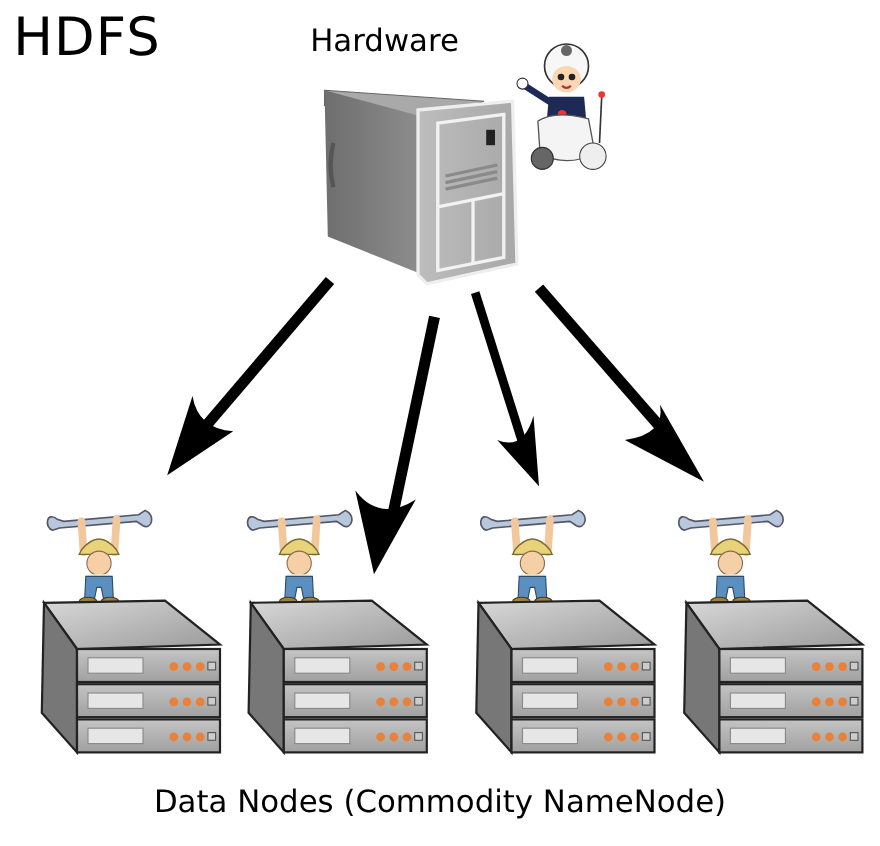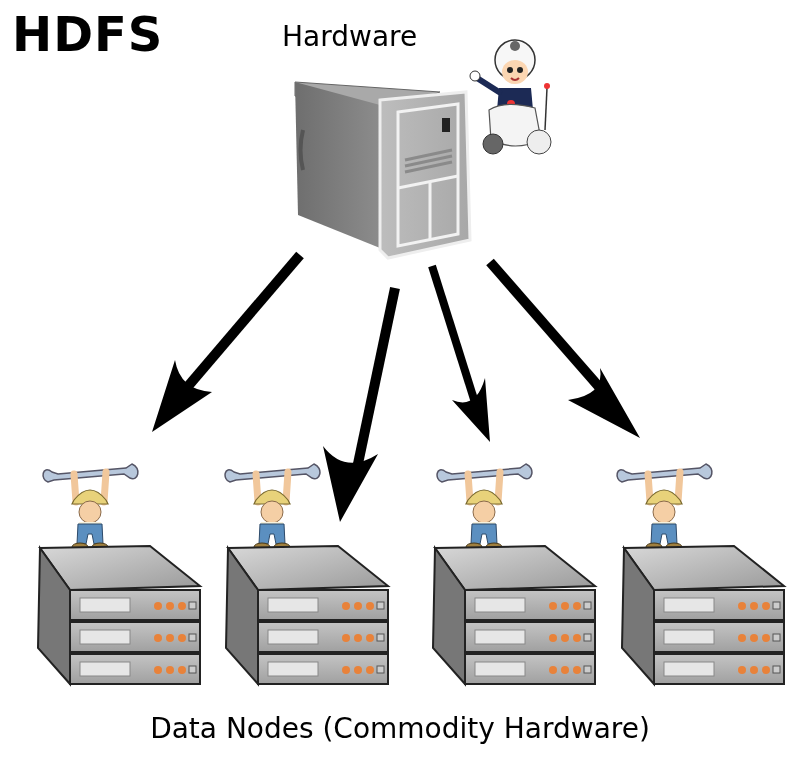--- a/index.html
+++ b/index.html
@@ -1,17 +1,17 @@
 <!DOCTYPE html>
 <html><head>
 <meta charset="utf-8">
 <style>
   html, body { margin:0; padding:0; background:#ffffff; }
   body { width:800px; height:769px; position:relative; overflow:hidden; font-family:"DejaVu Sans", sans-serif; }
-  .title { position:absolute; left:12px; top:6px; font-size:48px; color:#000; letter-spacing:1px;font-weight:bold; }
+  .title { position:absolute; left:12px; top:6px; font-size:48px; color:#000; letter-spacing:1px; }
   .nn-label { position:absolute; left:282px; top:20px; font-size:28px; color:#000; }
   .dn-label { position:absolute; left:0; width:800px; top:712px; text-align:center; font-size:28px; color:#000; }
   svg.canvas { position:absolute; left:0; top:0; }
 </style>
 </head>
 <body>
 
 <div class="title">HDFS</div>
 <div class="nn-label">Hardware</div>
 
@@ -149,13 +149,13 @@
     <use href="#worker" transform="translate(484,530)"></use>
     <use href="#rack" transform="translate(505,548)"></use>
   </g>
 
   <g>
     <use href="#worker" transform="translate(664,530)"></use>
     <use href="#rack" transform="translate(694,548)"></use>
   </g>
 </svg>
 
-<div class="dn-label">Data Nodes (Commodity Hardware)</div>
+<div class="dn-label">Data Nodes (Commodity NameNode)</div>
 
 </body></html>

